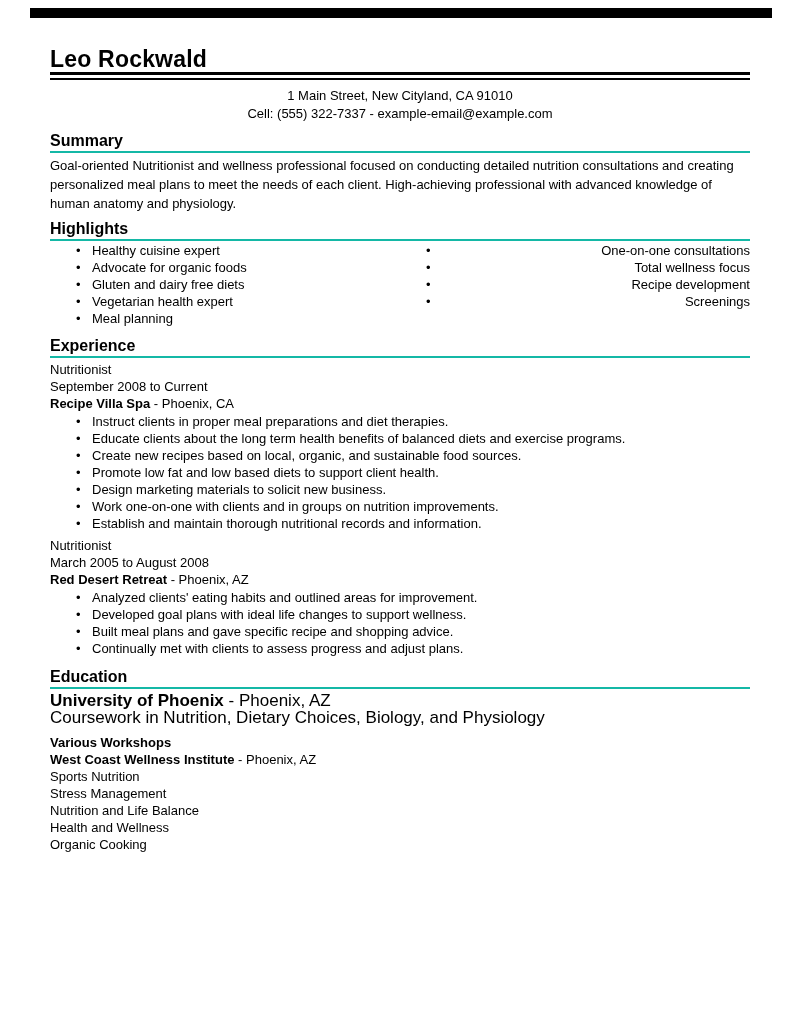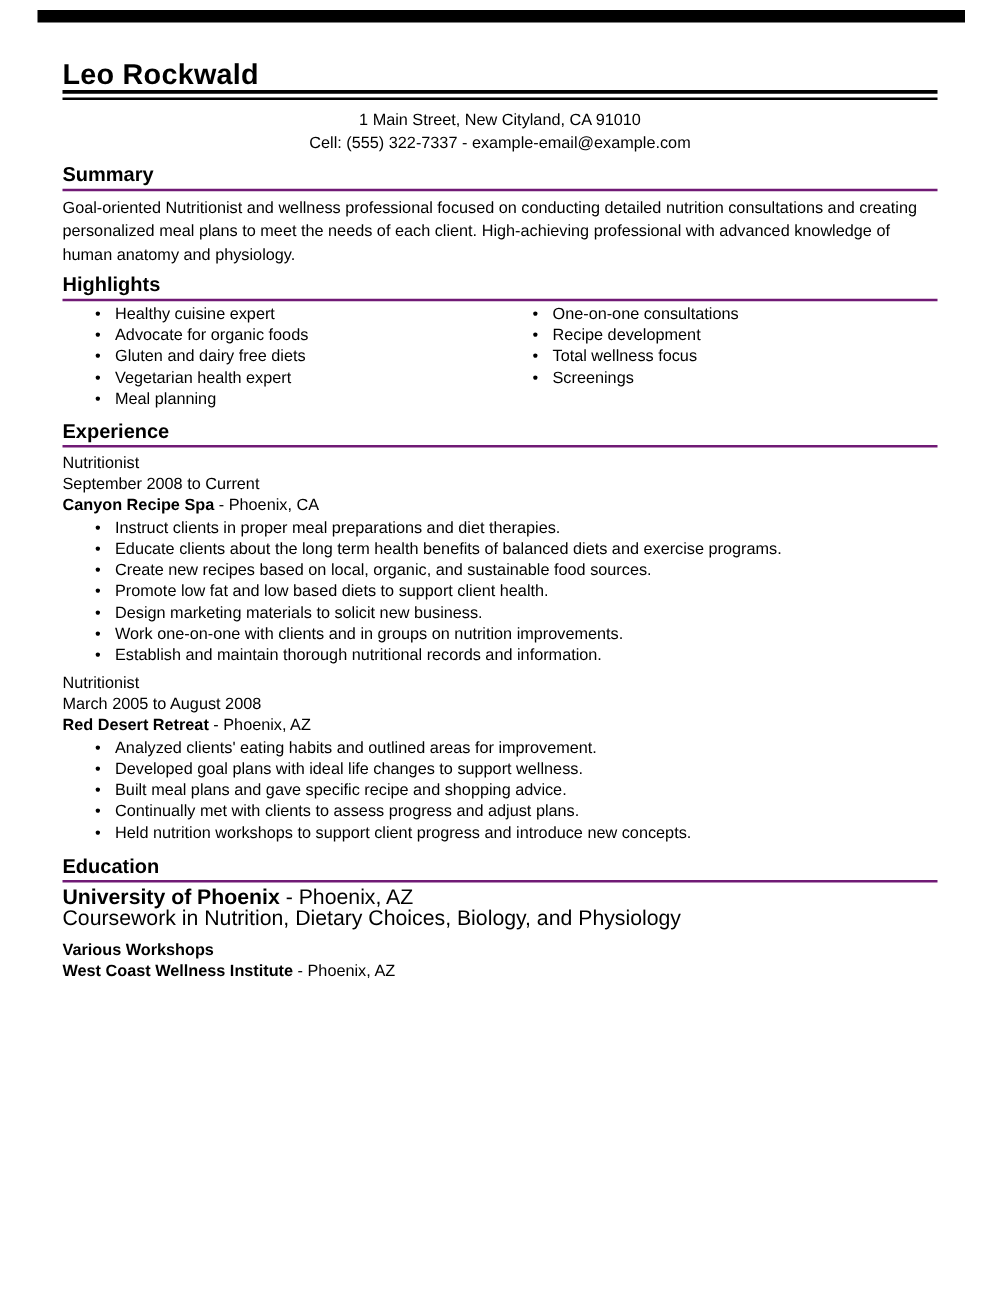--- a/index.html
+++ b/index.html
@@ -41,36 +41,36 @@
     line-height: 18px;
     text-align: center;
   }
 
   h2.sec-heading {
     margin: 0;
     font-size: 16px;
     line-height: 17px;
     font-weight: bold;
     padding-bottom: 2px;
-    border-bottom: 2px solid #701a75;
+    border-bottom: 2px solid #14b8a6;
   }
   .sec-summary h2 { margin-top: 9px; }
   .sec-highlights h2 { margin-top: 7px; }
   .sec-experience h2 { margin-top: 10px; }
   .sec-education h2 { margin-top: 11px; }
 
   .summary-text {
     margin: 3px 0 0 0;
     font-size: 13px;
     line-height: 19px;
   }
 
   .hl-columns { display: flex; margin-top: 1px; }
   .hl-col1 { width: 350px; flex: 0 0 350px; }
-  .hl-col2 { flex: 1 1 auto; }
+  .hl-col2 { flex: 1 1 auto; text-align: right; }
 
   ul.dotlist {
     margin: 0;
     padding: 0;
     list-style: none;
     font-size: 13px;
     line-height: 17px;
   }
   ul.dotlist li {
     position: relative;
@@ -123,35 +123,35 @@
       <div class="hl-columns">
         <ul class="dotlist hl-col1">
             <li>Healthy cuisine expert</li>
             <li>Advocate for organic foods</li>
             <li>Gluten and dairy free diets</li>
             <li>Vegetarian health expert</li>
             <li>Meal planning</li>
           </ul>
         <ul class="dotlist hl-col2">
             <li>One-on-one consultations</li>
+            <li>Total wellness focus</li>
             <li>Recipe development</li>
-            <li>Total wellness focus</li>
             <li>Screenings</li>
           </ul>
       </div>
     </section>
 
     <section class="sec-experience">
       <h2 class="sec-heading">Experience</h2>
 
       <article class="job">
         <div class="job-title">Nutritionist</div>
         <div class="job-dates">September 2008 to Current</div>
         <div class="job-company-line">
-          <span class="job-company">Canyon Recipe Spa</span>
+          <span class="job-company">Recipe Villa Spa</span>
           <span>- Phoenix, CA</span>
         </div>
         <ul class="dotlist">
             <li>Instruct clients in proper meal preparations and diet therapies.</li>
             <li>Educate clients about the long term health benefits of balanced diets and exercise programs.</li>
             <li>Create new recipes based on local, organic, and sustainable food sources.</li>
             <li>Promote low fat and low based diets to support client health.</li>
             <li>Design marketing materials to solicit new business.</li>
             <li>Work one-on-one with clients and in groups on nutrition improvements.</li>
             <li>Establish and maintain thorough nutritional records and information.</li>
@@ -163,21 +163,20 @@
         <div class="job-dates">March 2005 to August 2008</div>
         <div class="job-company-line">
           <span class="job-company">Red Desert Retreat</span>
           <span>- Phoenix, AZ</span>
         </div>
         <ul class="dotlist">
             <li>Analyzed clients' eating habits and outlined areas for improvement.</li>
             <li>Developed goal plans with ideal life changes to support wellness.</li>
             <li>Built meal plans and gave specific recipe and shopping advice.</li>
             <li>Continually met with clients to assess progress and adjust plans.</li>
-            <li>Held nutrition workshops to support client progress and introduce new concepts.</li>
           </ul>
       </article>
     </section>
 
     <section class="sec-education">
       <h2 class="sec-heading">Education</h2>
 
       <div class="edu-block">
         <div>
           <span class="bold">University of Phoenix</span>
@@ -185,17 +184,24 @@
         </div>
         <div>Coursework in Nutrition, Dietary Choices, Biology, and Physiology</div>
       </div>
 
       <div class="edu-workshops">
         <div class="bold">Various Workshops</div>
         <div>
           <span class="bold">West Coast Wellness Institute</span>
           <span>- Phoenix, AZ</span>
         </div>
+        <ul class="plainlist">
+            <li>Sports Nutrition</li>
+            <li>Stress Management</li>
+            <li>Nutrition and Life Balance</li>
+            <li>Health and Wellness</li>
+            <li>Organic Cooking</li>
+          </ul>
       </div>
     </section>
 
   </div>
 </div>
 
 </body></html>

